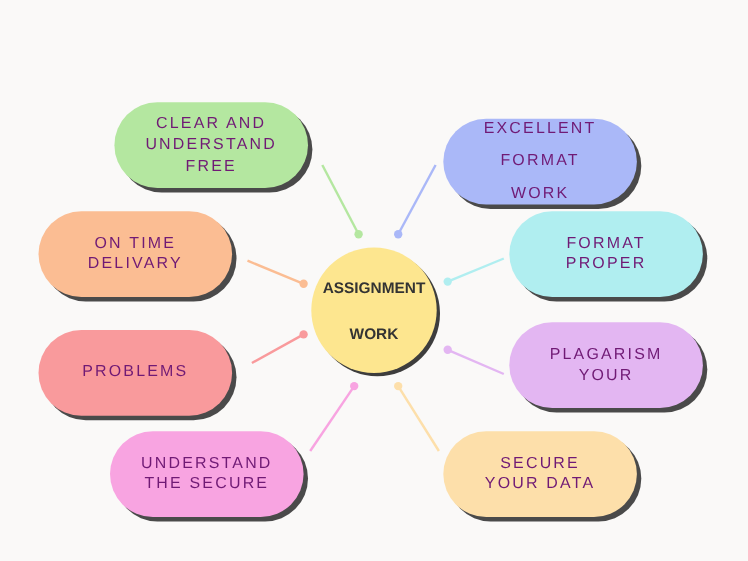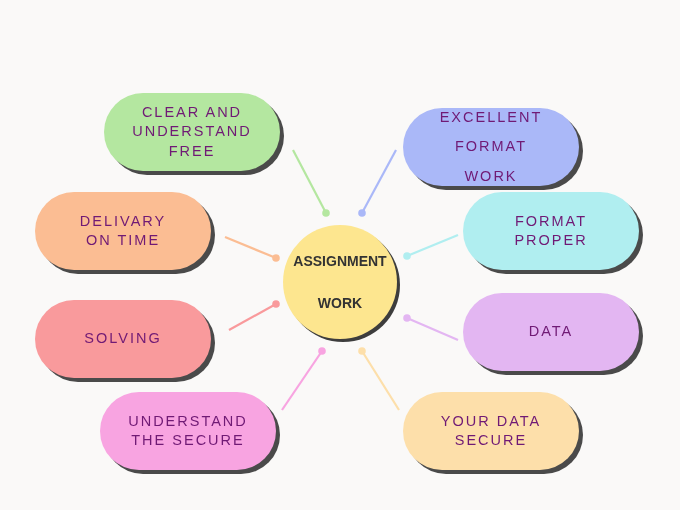--- a/index.html
+++ b/index.html
@@ -40,33 +40,34 @@
   <span>CLEAR AND</span>
   <span>UNDERSTAND</span>
   <span>FREE</span>
 </div>
 <div class="pill" style="left: 403px; top: 108px; background: rgb(170, 184, 248); justify-content: space-between;">
   <span>EXCELLENT</span>
   <span>FORMAT</span>
   <span>WORK</span>
 </div>
 <div class="pill" style="left: 35px; top: 192px; background: rgb(251, 189, 147);">
+  <span>ON TIME</span>
   <span>DELIVARY</span>
-  <span>ON TIME</span>
 </div>
 <div class="pill" style="left: 463px; top: 192px; background: rgb(176, 238, 240);">
   <span>FORMAT</span>
   <span>PROPER</span>
 </div>
 <div class="pill" style="left: 35px; top: 300px; background: rgb(249, 154, 156);">
-  <span>SOLVING</span>
+  <span>PROBLEMS</span>
 </div>
 <div class="pill" style="left: 463px; top: 293px; background: rgb(227, 182, 242);">
-  <span>DATA</span>
+  <span>PLAGARISM</span>
+  <span>YOUR</span>
 </div>
 <div class="pill" style="left: 100px; top: 392px; background: rgb(248, 164, 225);">
   <span>UNDERSTAND</span>
   <span>THE SECURE</span>
 </div>
 <div class="pill" style="left: 403px; top: 392px; background: rgb(253, 223, 170);">
+  <span>SECURE</span>
   <span>YOUR DATA</span>
-  <span>SECURE</span>
 </div>
 
 </body></html>

